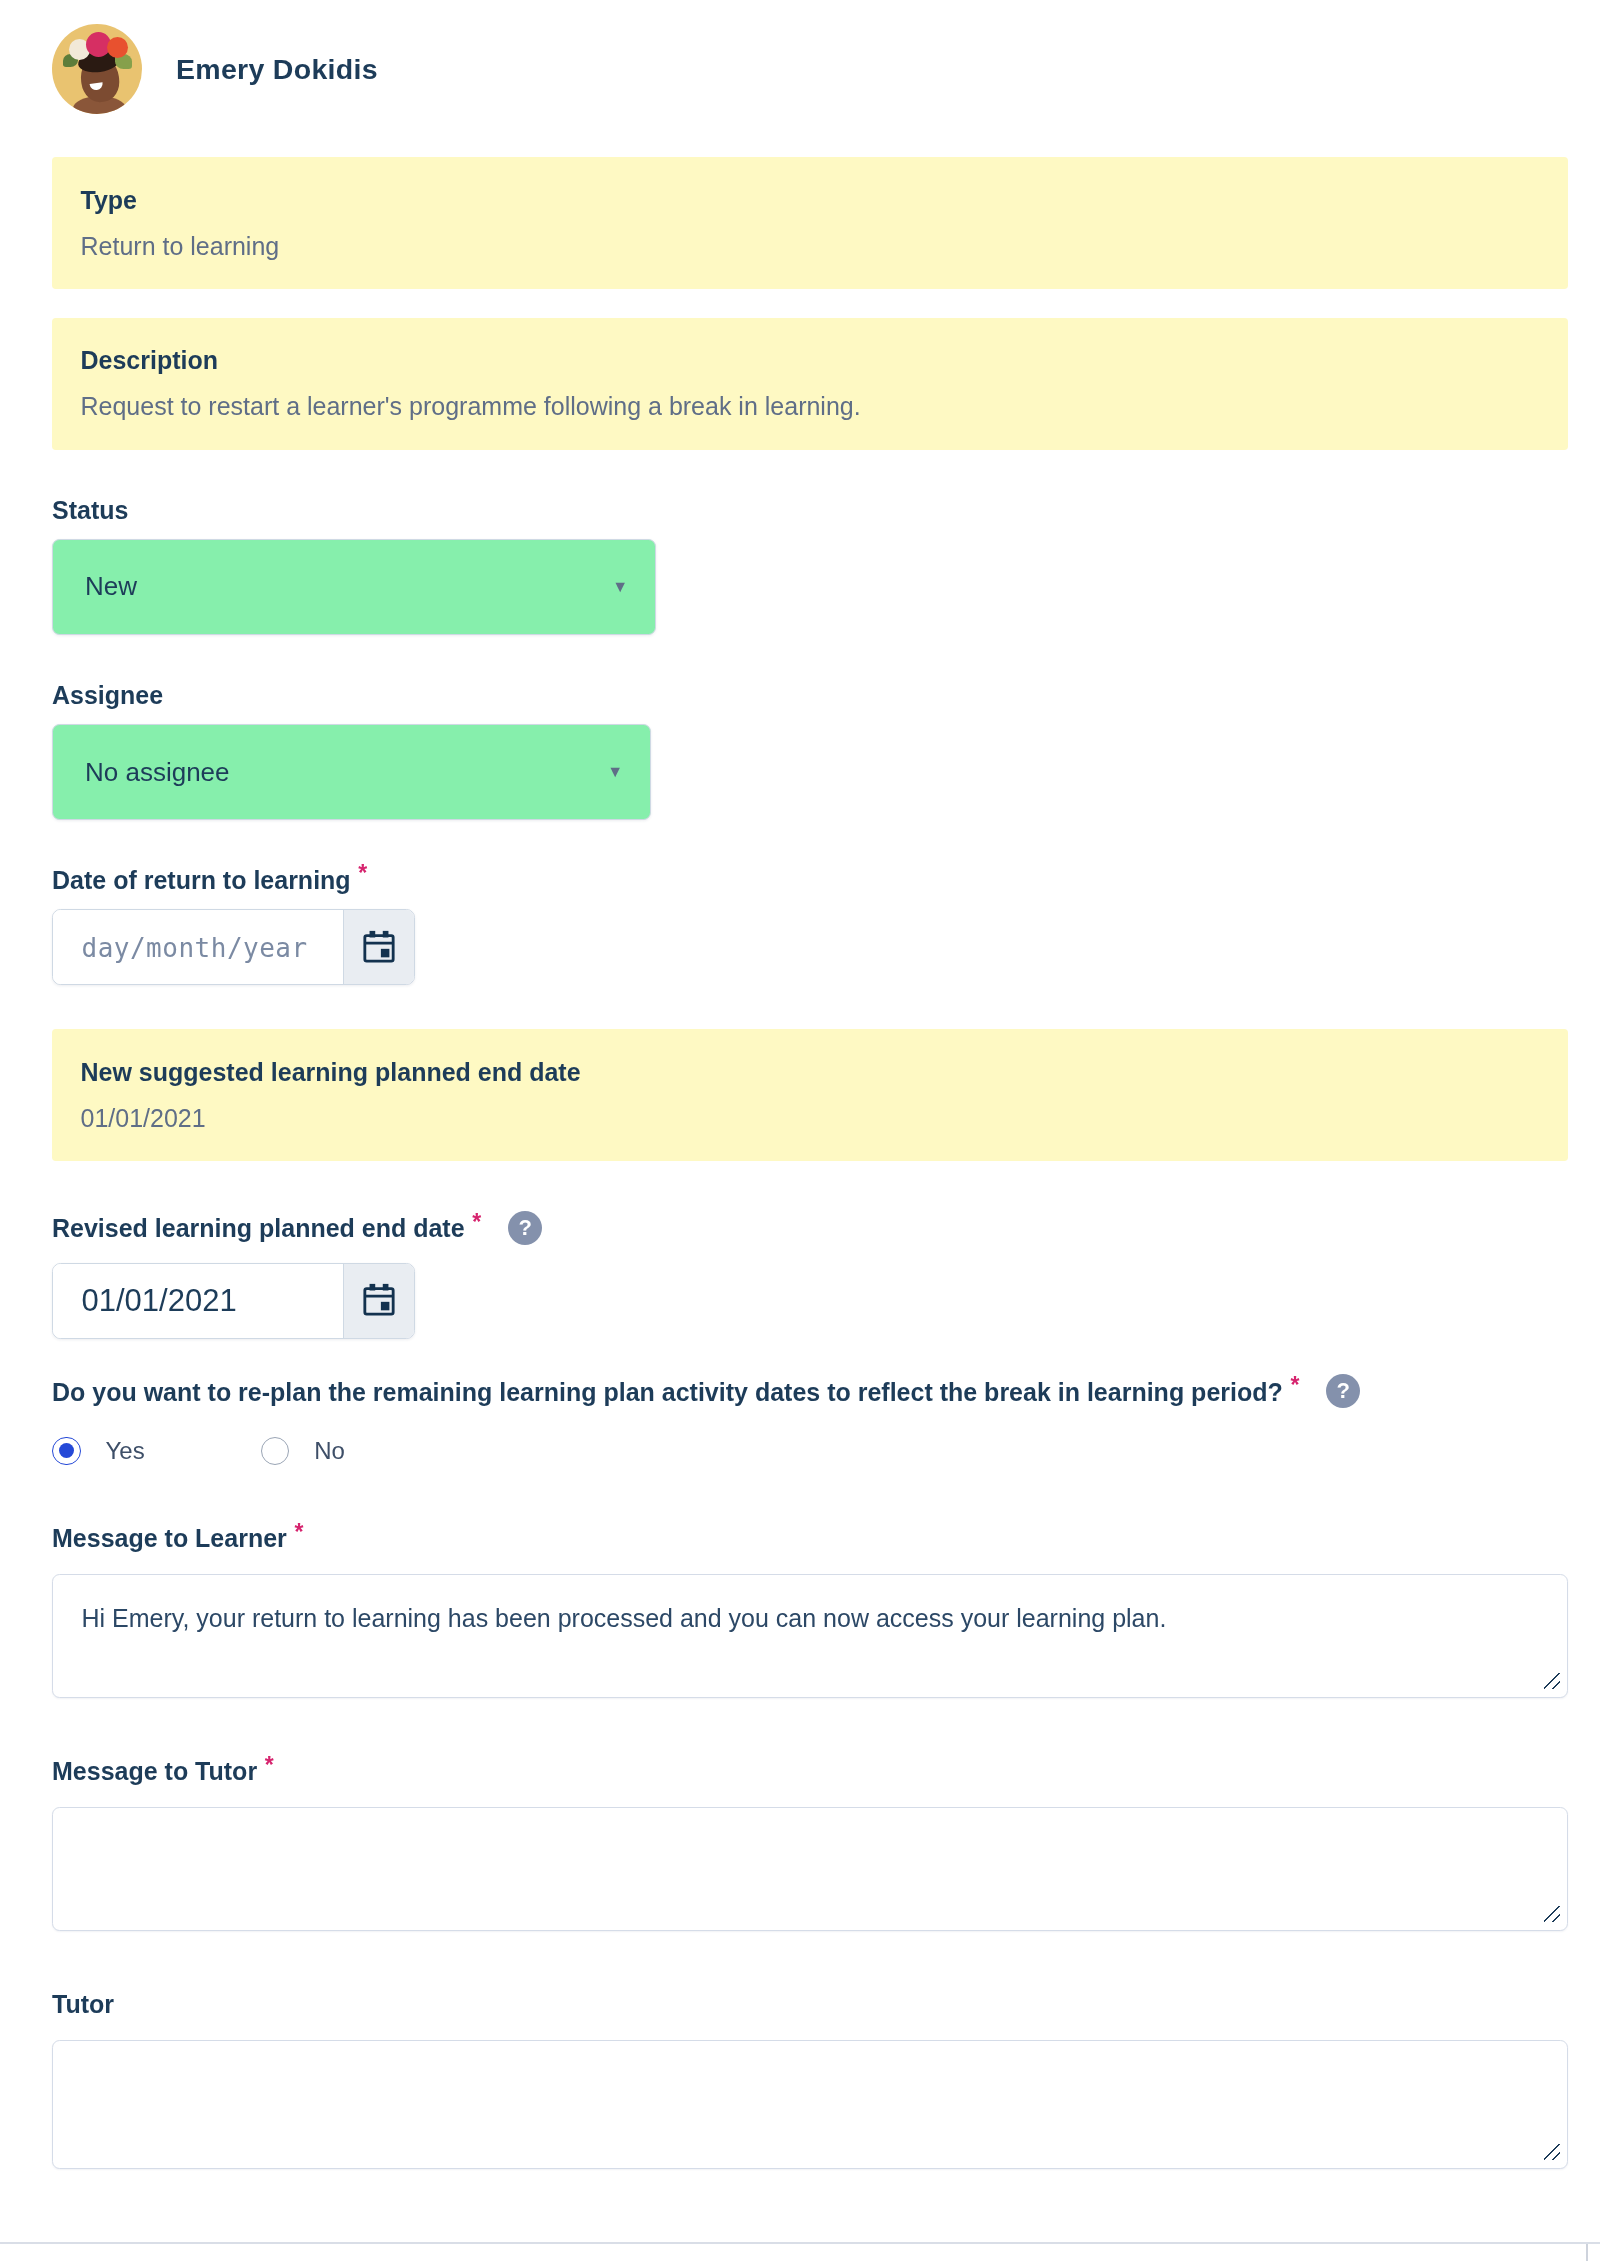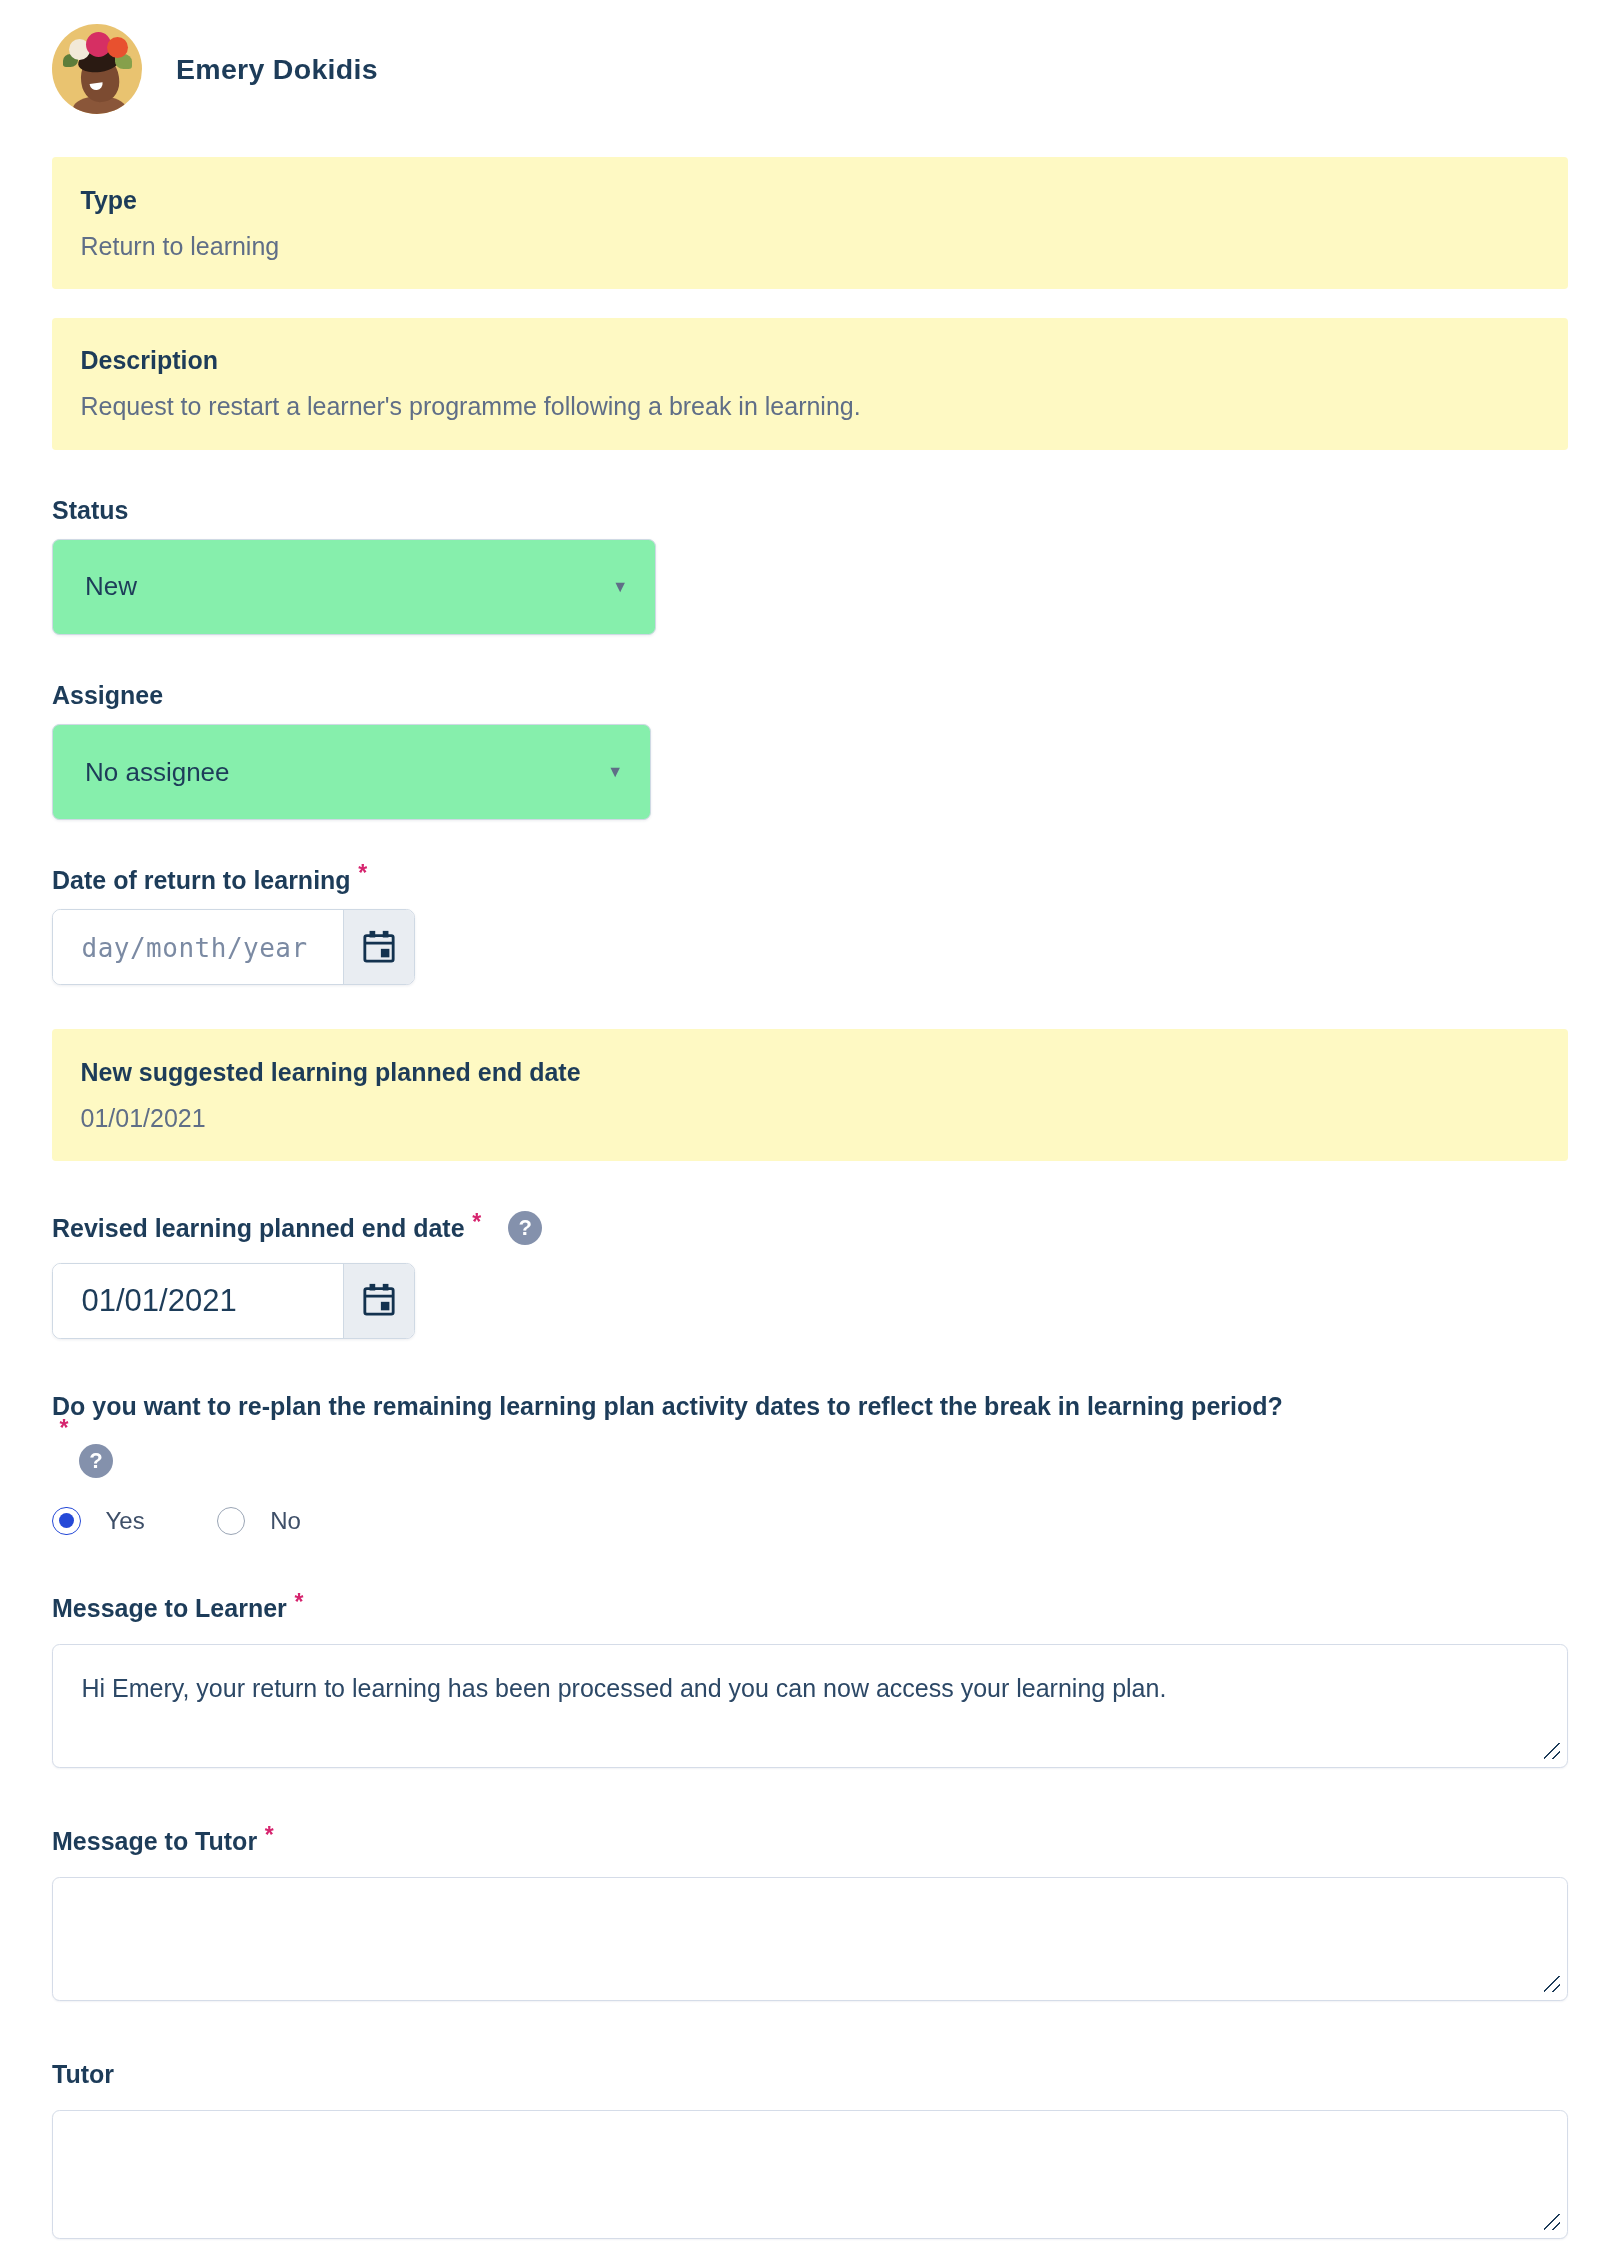--- a/index.html
+++ b/index.html
@@ -51,21 +51,21 @@
   .date-input { border:none; outline:none; width:290px; padding:0 19px 0 28.5px; font-size:31px; color:#1d3c59;
     font-family:"Liberation Sans","DejaVu Sans",sans-serif; }
   .date-input::placeholder { color:#7b8aa3; font-family:"DejaVu Sans Mono",monospace; font-size:26px; letter-spacing:0.5px; }
   .cal-btn { width:73px; background:#e9edf2; border:none; border-left:1px solid #cfd9e4; display:flex;
     align-items:center; justify-content:center; cursor:pointer; }
 
   .help { width:34px; height:34px; border-radius:50%; background:#8491ac; color:#fff; font-size:22px; font-weight:700;
     display:inline-flex; align-items:center; justify-content:center; margin-left:27px; position:relative; top:-3.8px; }
 
   
-  .radio-row { display:flex; align-items:flex-end; margin-top:25px; gap:72px; }
+  .radio-row { display:flex; align-items:flex-end; margin-top:25px; gap:116px; }
   .radio-opt { display:flex; align-items:center; gap:25px; cursor:pointer; }
   .radio-circle { width:28.5px; height:28.5px; border-radius:50%; border:1.9px solid #9aa5b5; background:#fff;
     display:flex; align-items:center; justify-content:center; }
   .radio-opt.selected .radio-circle { border-color:#2549d7; }
   .radio-opt.selected .radio-dot { width:15px; height:15px; border-radius:50%; background:#2549d7; }
   .radio-label { font-size:24px; color:#3e4f68; }
 
   
   .ta-wrap { position:relative; margin-top:21px; }
   textarea { width:100%; height:124px; border:1px solid #d5dce8; border-radius:7.6px;
@@ -168,21 +168,21 @@
           <rect x="3" y="8" width="30" height="27" rx="2" fill="none" stroke="#13324f" stroke-width="3"></rect>
           <line x1="3" y1="16" x2="33" y2="16" stroke="#13324f" stroke-width="3"></line>
           <rect x="8" y="3" width="6" height="7" fill="#13324f"></rect>
           <rect x="22" y="3" width="6" height="7" fill="#13324f"></rect>
           <rect x="20" y="22" width="9" height="9" fill="#13324f"></rect>
         </svg>
       </span>
     </button>
   </div>
 
-  <div class="field-label" style="margin-top:53px;flex-direction:column;">
+  <div class="field-label" style="margin-top:39px;">
     <span>Do you want to re-plan the remaining learning plan activity dates to reflect the break in learning period?</span>
     <span class="req">*</span>
     <span class="help">?</span>
   </div>
   <div class="radio-row">
     <div class="radio-opt selected">
       <span class="radio-circle">
           <span class="radio-dot"></span>
         </span>
       <span class="radio-label">Yes</span>

